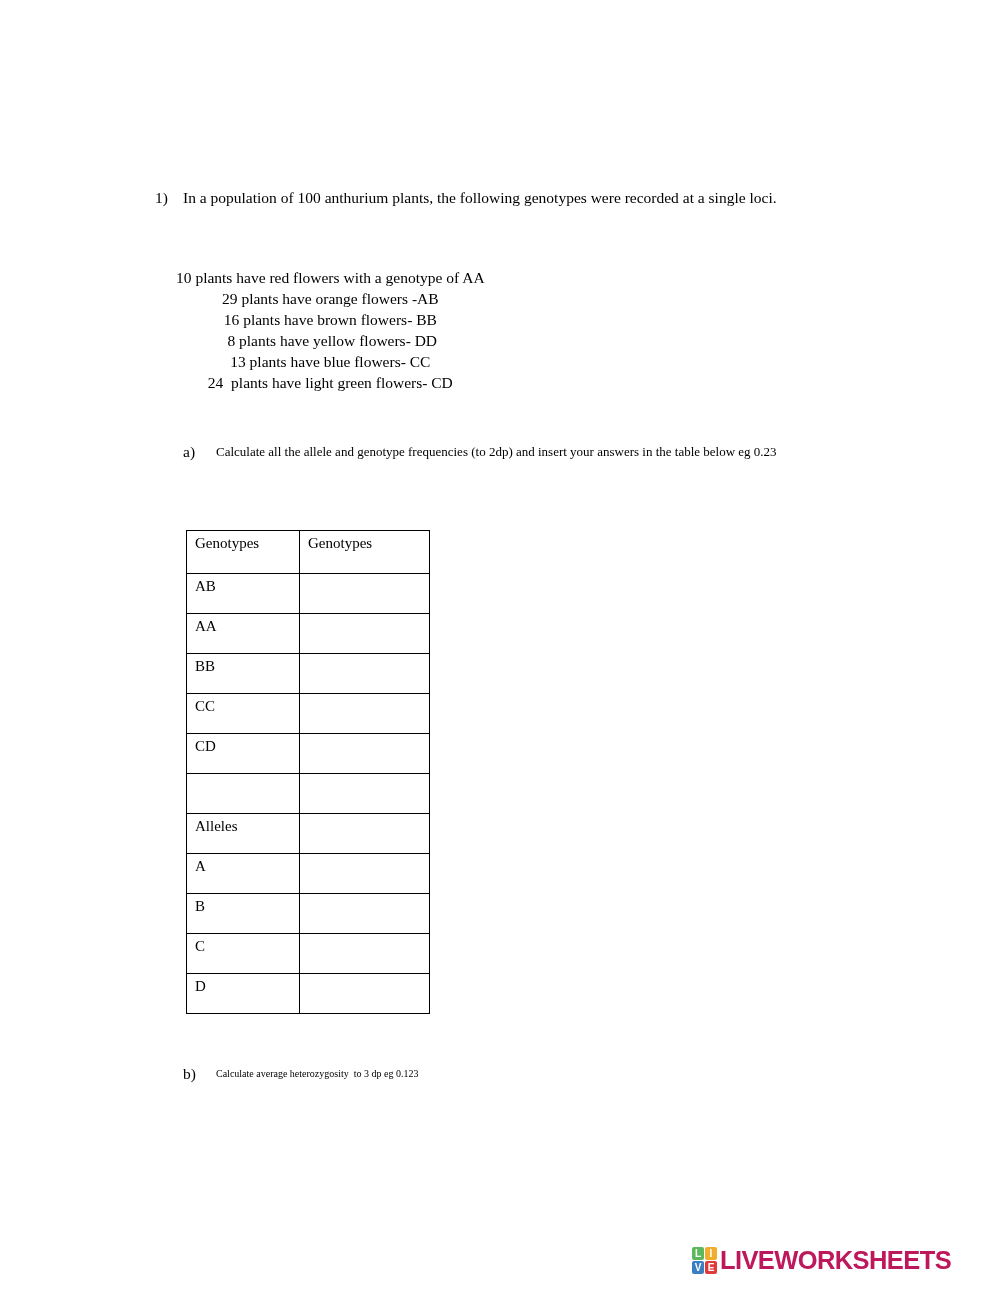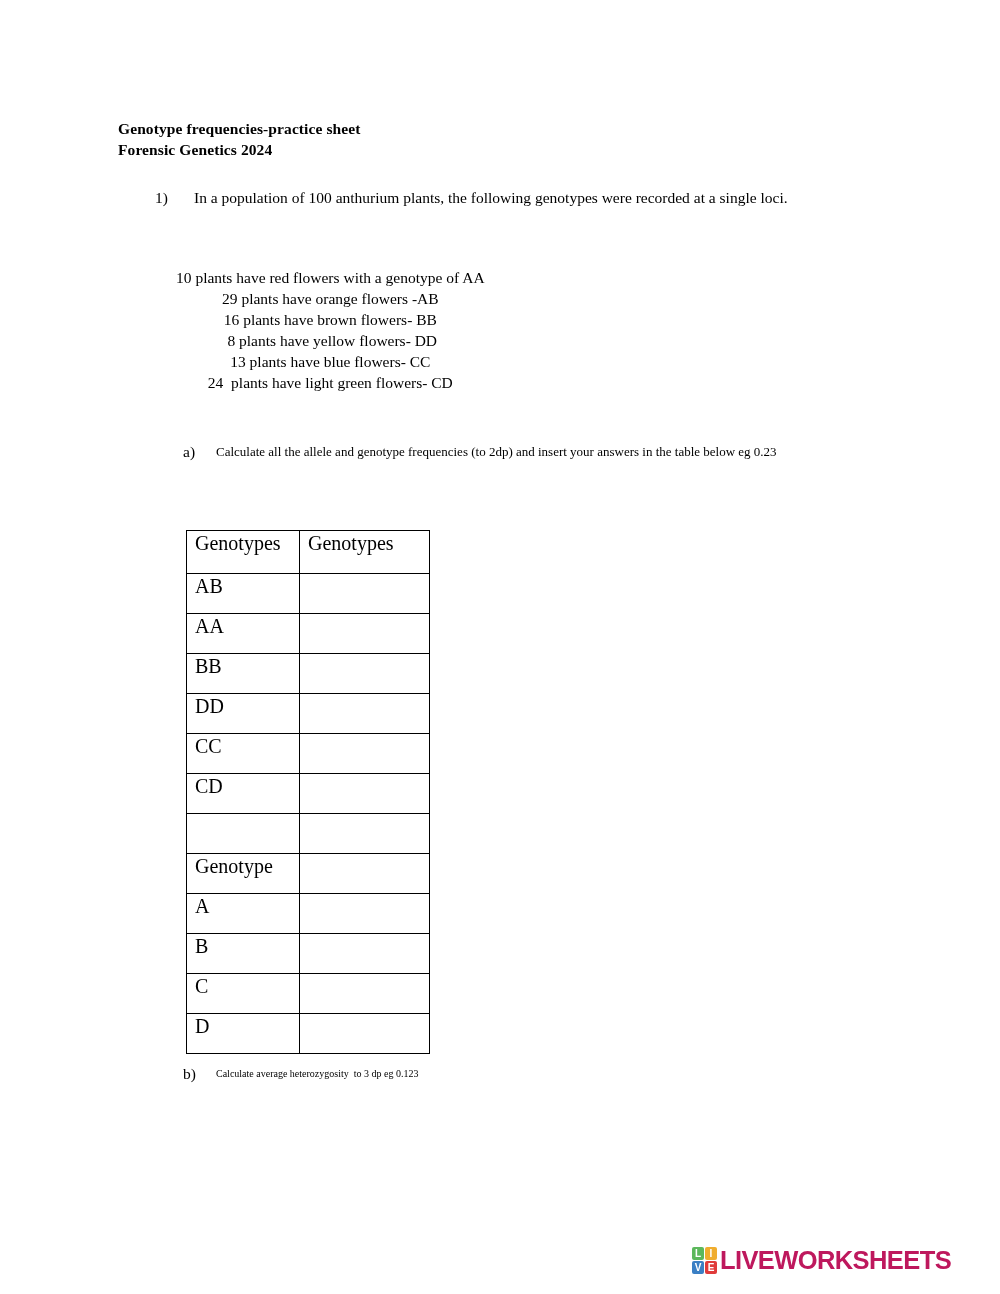--- a/index.html
+++ b/index.html
@@ -44,21 +44,21 @@
     width: 760px;
   }
   .q1 .marker {
     position: absolute;
     left: 0;
     top: 0;
     font-size: 15.5px;
     line-height: 23px;
   }
   .q1 .qtext {
-    margin-left: 39px;
+    margin-left: 28px;
     font-size: 15.5px;
     line-height: 23px;
     text-align: left;
   }
 
   
   .plant-list {
     position: absolute;
     left: 176px;
     top: 267px;
@@ -97,21 +97,21 @@
     top: 530px;
     width: 243px;
     border-collapse: collapse;
     table-layout: fixed;
   }
   .freq-table td, .freq-table th {
     border: 1px solid #000000;
     height: 27px;
     vertical-align: top;
     padding: 4px 0 8px 8px;
-    font-size: 20px;
+    font-size: 15px;
     font-weight: normal;
     text-align: left;
     line-height: 17px;
     margin-top: 12px;
   }
   .freq-table col.c1 { width: 113px; }
   .freq-table col.c2 { width: 130px; }
   .freq-table tr.header-row td { height: 30px; }
   .freq-table tr.empty-row td { height: 27px; }
 
@@ -174,24 +174,20 @@
     letter-spacing: -0.6px;
     color: #be185d;
     line-height: 1;
   }
 </style>
 </head>
 <body>
 
 <div class="page">
 
-  <div class="doc-title">
-    <div>Genotype frequencies-practice sheet</div>
-    <div>Forensic Genetics 2024</div>
-  </div>
 
   <div class="q1">
     <span class="marker">1)</span>
     <div class="qtext">In a population of 100 anthurium plants, the following genotypes were recorded at a single loci.</div>
   </div>
 
   <div class="plant-list">
     <div class="line">10 plants have red flowers with a genotype of AA</div>
     <div class="line">29 plants have orange flowers -AB</div>
     <div class="line">16 plants have brown flowers- BB</div>
@@ -221,37 +217,33 @@
       </tr>
       <tr>
         <td>AA</td>
         <td></td>
       </tr>
       <tr>
         <td>BB</td>
         <td></td>
       </tr>
       <tr>
-        <td>DD</td>
-        <td></td>
-      </tr>
-      <tr>
         <td>CC</td>
         <td></td>
       </tr>
       <tr>
         <td>CD</td>
         <td></td>
       </tr>
       <tr class="empty-row">
         <td></td>
         <td></td>
       </tr>
       <tr>
-        <td>Genotype</td>
+        <td>Alleles</td>
         <td></td>
       </tr>
       <tr>
         <td>A</td>
         <td></td>
       </tr>
       <tr>
         <td>B</td>
         <td></td>
       </tr>

